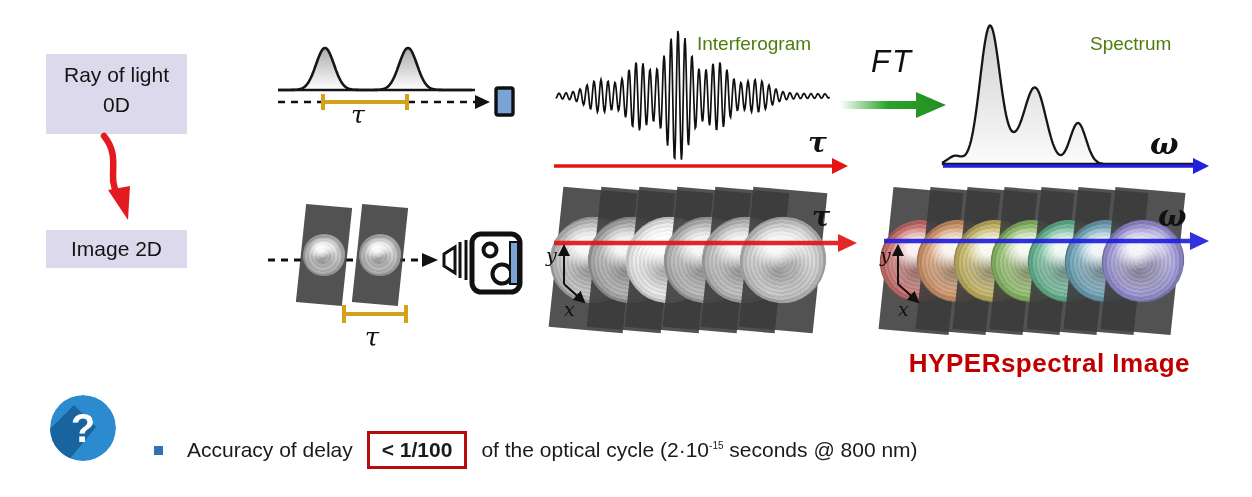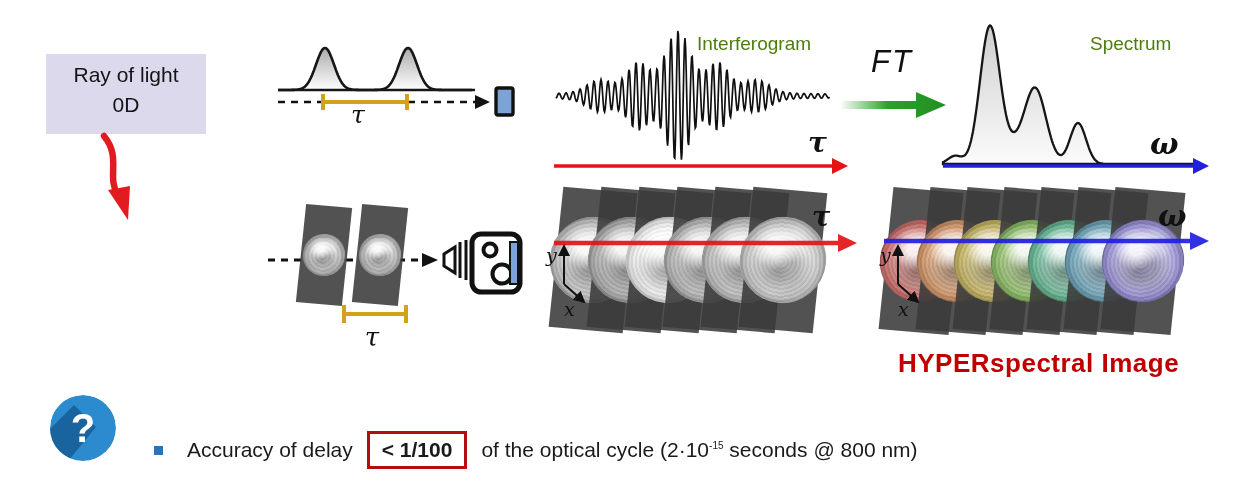--- a/index.html
+++ b/index.html
@@ -14,44 +14,47 @@
   .frame{position:absolute;background:rgba(58,58,58,.88);transform:skew(-6deg,5deg);}
   .cell{position:absolute;border-radius:50%;
     background:
       radial-gradient(circle at 40% 36%, rgba(255,255,255,.85) 0 9%, rgba(255,255,255,0) 30%),
       radial-gradient(circle at 62% 28%, rgba(255,255,255,.40) 0 7%, rgba(255,255,255,0) 24%),
       radial-gradient(circle at 56% 62%, rgba(0,0,0,.22) 0 12%, rgba(0,0,0,0) 38%),
       radial-gradient(circle at 34% 62%, rgba(0,0,0,.14) 0 10%, rgba(0,0,0,0) 30%),
       repeating-radial-gradient(circle at 48% 52%, rgba(255,255,255,.07) 0 2px, rgba(0,0,0,.07) 2px 4px),
       radial-gradient(circle at 50% 50%, var(--lite) 0 38%, var(--tint) 72%, var(--tint) 100%);
     box-shadow:inset 0 0 10px rgba(0,0,0,.35);}
-  .hyper{font-size:26px;font-weight:800;color:#c00000;text-align:left;letter-spacing:.5px;}
+  .hyper{font-size:26px;font-weight:800;color:#c00000;text-align:right;letter-spacing:.5px;}
   .reqhead{font-size:24px;font-weight:bold;color:#1b74bc;font-variant:small-caps;letter-spacing:.3px;}
   .bulletrow{display:flex;align-items:center;font-size:21px;color:#1a1a1a;}
   .sqbullet{width:9px;height:9px;background:#2e74b5;margin:0 24px 0 2px;flex:0 0 auto;}
   .redbox{border:3px solid #b50d0d;padding:4px 12px;font-weight:bold;margin:0 14px;white-space:nowrap;}
   .u{text-underline-offset:3px;}
   sup{font-size:10px;}
   svg{position:absolute;overflow:visible;}
 </style>
 </head>
 <body>
 
 <div id="canvas">
 
-  <div class="abs lavbox" style="left:46px;top:54px;width:160px;height:74px;padding-top:6px;line-height:30px;">
+  <div class="abs lavbox" style="left:46px;top:54px;width:141px;height:74px;padding-top:6px;line-height:30px;">
     <div>Ray of light</div>
     <div>0D</div>
   </div>
 
   <svg style="left:88px;top:132px;" width="62" height="94" viewBox="0 0 62 94">
     <path d="M16 4 C34 26 18 44 30 64" stroke="#e11b1f" stroke-width="6.5" fill="none" stroke-linecap="round"></path>
     <polygon points="20,58 40,88 42,54" fill="#e11b1f"></polygon>
   </svg>
 
+  <div class="abs lavbox" style="left:46px;top:230px;width:141px;height:38px;line-height:38px;">
+    <span>Image 2D</span>
+  </div>
 
   <svg style="left:270px;top:22px;" width="250" height="128" viewBox="0 0 250 128">
     <defs>
       <linearGradient id="pg" x1="0" y1="0" x2="0" y2="1">
         <stop offset="0" stop-color="#ababab"></stop>
           <stop offset="1" stop-color="#ffffff"></stop>
       </linearGradient>
     </defs>
     <path id="pulse-fill" d="M8 68.0 L9 68.0 L10 68.0 L11 68.0 L12 68.0 L13 68.0 L14 68.0 L15 68.0 L16 68.0 L17 68.0 L18 68.0 L19 68.0 L20 68.0 L21 68.0 L22 67.9 L23 67.9 L24 67.9 L25 67.8 L26 67.8 L27 67.7 L28 67.5 L29 67.4 L30 67.1 L31 66.8 L32 66.4 L33 65.9 L34 65.2 L35 64.4 L36 63.5 L37 62.3 L38 60.9 L39 59.4 L40 57.5 L41 55.5 L42 53.2 L43 50.7 L44 48.1 L45 45.3 L46 42.5 L47 39.7 L48 37.0 L49 34.4 L50 32.0 L51 29.9 L52 28.3 L53 27.0 L54 26.3 L55 26.0 L56 26.3 L57 27.0 L58 28.3 L59 29.9 L60 32.0 L61 34.4 L62 37.0 L63 39.7 L64 42.5 L65 45.3 L66 48.1 L67 50.7 L68 53.2 L69 55.5 L70 57.5 L71 59.4 L72 60.9 L73 62.3 L74 63.5 L75 64.4 L76 65.2 L77 65.9 L78 66.4 L79 66.8 L80 67.1 L81 67.4 L82 67.5 L83 67.7 L84 67.8 L85 67.8 L86 67.9 L87 67.9 L88 67.9 L89 68.0 L90 68.0 L91 68.0 L92 68.0 L93 68.0 L94 68.0 L95 68.0 L96 68.0 L97 68.0 L98 68.0 L99 68.0 L100 68.0 L101 68.0 L102 68.0 L103 68.0 L104 68.0 L105 67.9 L106 67.9 L107 67.9 L108 67.8 L109 67.8 L110 67.7 L111 67.5 L112 67.4 L113 67.1 L114 66.8 L115 66.4 L116 65.9 L117 65.2 L118 64.4 L119 63.5 L120 62.3 L121 60.9 L122 59.4 L123 57.5 L124 55.5 L125 53.2 L126 50.7 L127 48.1 L128 45.3 L129 42.5 L130 39.7 L131 37.0 L132 34.4 L133 32.0 L134 29.9 L135 28.3 L136 27.0 L137 26.3 L138 26.0 L139 26.3 L140 27.0 L141 28.3 L142 29.9 L143 32.0 L144 34.4 L145 37.0 L146 39.7 L147 42.5 L148 45.3 L149 48.1 L150 50.7 L151 53.2 L152 55.5 L153 57.5 L154 59.4 L155 60.9 L156 62.3 L157 63.5 L158 64.4 L159 65.2 L160 65.9 L161 66.4 L162 66.8 L163 67.1 L164 67.4 L165 67.5 L166 67.7 L167 67.8 L168 67.8 L169 67.9 L170 67.9 L171 67.9 L172 68.0 L173 68.0 L174 68.0 L175 68.0 L176 68.0 L177 68.0 L178 68.0 L179 68.0 L180 68.0 L181 68.0 L182 68.0 L183 68.0 L184 68.0 L185 68.0 L186 68.0 L187 68.0 L188 68.0 L189 68.0 L190 68.0 L191 68.0 L192 68.0 L193 68.0 L194 68.0 L195 68.0 L196 68.0 L197 68.0 L198 68.0 L199 68.0 L200 68.0 L201 68.0 L202 68.0 L203 68.0 L204 68.0 L205 68.0 L205 68 L8 68 Z" fill="url(#pg)"></path>
     <path id="pulse-curve" d="M8 68.0 L9 68.0 L10 68.0 L11 68.0 L12 68.0 L13 68.0 L14 68.0 L15 68.0 L16 68.0 L17 68.0 L18 68.0 L19 68.0 L20 68.0 L21 68.0 L22 67.9 L23 67.9 L24 67.9 L25 67.8 L26 67.8 L27 67.7 L28 67.5 L29 67.4 L30 67.1 L31 66.8 L32 66.4 L33 65.9 L34 65.2 L35 64.4 L36 63.5 L37 62.3 L38 60.9 L39 59.4 L40 57.5 L41 55.5 L42 53.2 L43 50.7 L44 48.1 L45 45.3 L46 42.5 L47 39.7 L48 37.0 L49 34.4 L50 32.0 L51 29.9 L52 28.3 L53 27.0 L54 26.3 L55 26.0 L56 26.3 L57 27.0 L58 28.3 L59 29.9 L60 32.0 L61 34.4 L62 37.0 L63 39.7 L64 42.5 L65 45.3 L66 48.1 L67 50.7 L68 53.2 L69 55.5 L70 57.5 L71 59.4 L72 60.9 L73 62.3 L74 63.5 L75 64.4 L76 65.2 L77 65.9 L78 66.4 L79 66.8 L80 67.1 L81 67.4 L82 67.5 L83 67.7 L84 67.8 L85 67.8 L86 67.9 L87 67.9 L88 67.9 L89 68.0 L90 68.0 L91 68.0 L92 68.0 L93 68.0 L94 68.0 L95 68.0 L96 68.0 L97 68.0 L98 68.0 L99 68.0 L100 68.0 L101 68.0 L102 68.0 L103 68.0 L104 68.0 L105 67.9 L106 67.9 L107 67.9 L108 67.8 L109 67.8 L110 67.7 L111 67.5 L112 67.4 L113 67.1 L114 66.8 L115 66.4 L116 65.9 L117 65.2 L118 64.4 L119 63.5 L120 62.3 L121 60.9 L122 59.4 L123 57.5 L124 55.5 L125 53.2 L126 50.7 L127 48.1 L128 45.3 L129 42.5 L130 39.7 L131 37.0 L132 34.4 L133 32.0 L134 29.9 L135 28.3 L136 27.0 L137 26.3 L138 26.0 L139 26.3 L140 27.0 L141 28.3 L142 29.9 L143 32.0 L144 34.4 L145 37.0 L146 39.7 L147 42.5 L148 45.3 L149 48.1 L150 50.7 L151 53.2 L152 55.5 L153 57.5 L154 59.4 L155 60.9 L156 62.3 L157 63.5 L158 64.4 L159 65.2 L160 65.9 L161 66.4 L162 66.8 L163 67.1 L164 67.4 L165 67.5 L166 67.7 L167 67.8 L168 67.8 L169 67.9 L170 67.9 L171 67.9 L172 68.0 L173 68.0 L174 68.0 L175 68.0 L176 68.0 L177 68.0 L178 68.0 L179 68.0 L180 68.0 L181 68.0 L182 68.0 L183 68.0 L184 68.0 L185 68.0 L186 68.0 L187 68.0 L188 68.0 L189 68.0 L190 68.0 L191 68.0 L192 68.0 L193 68.0 L194 68.0 L195 68.0 L196 68.0 L197 68.0 L198 68.0 L199 68.0 L200 68.0 L201 68.0 L202 68.0 L203 68.0 L204 68.0 L205 68.0 " fill="none" stroke="#161616" stroke-width="2.6"></path>

